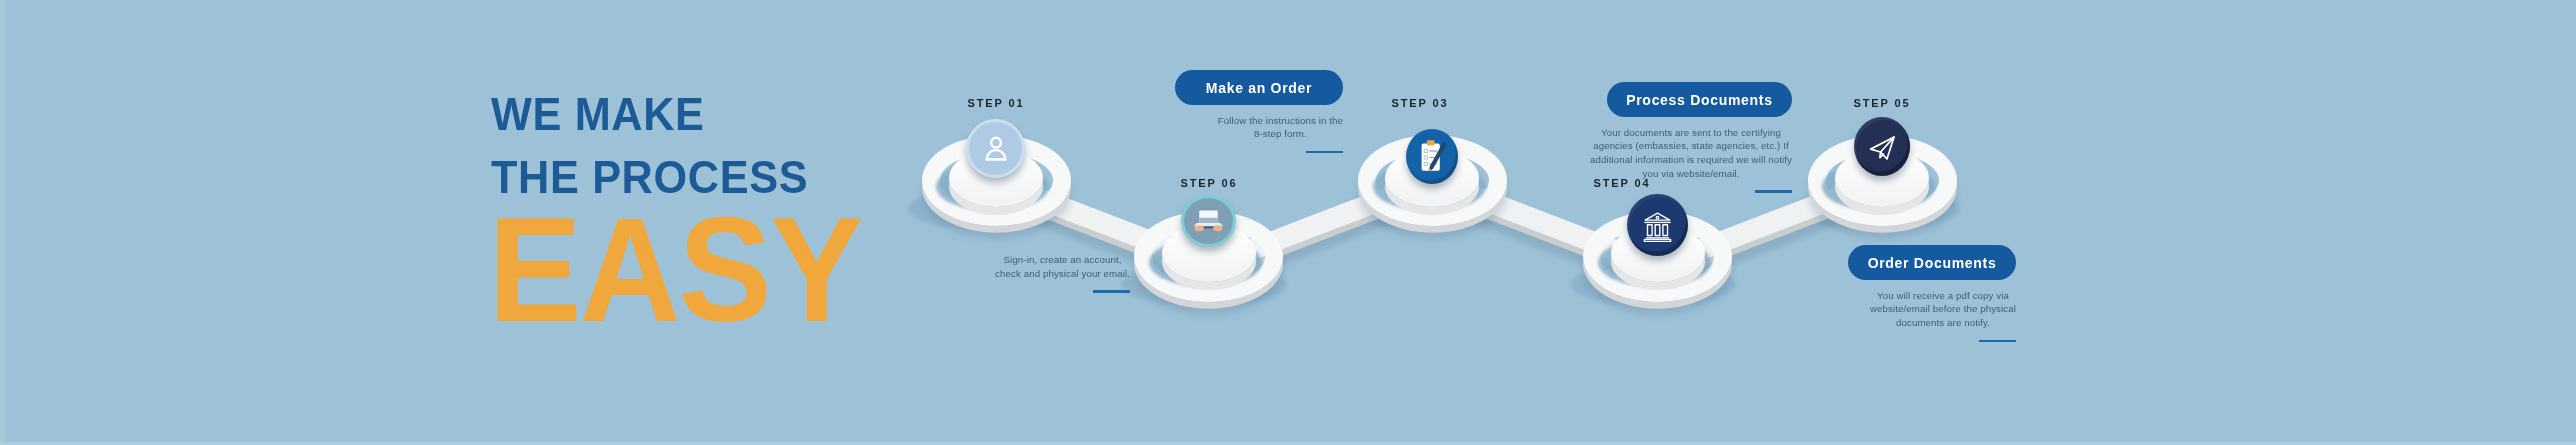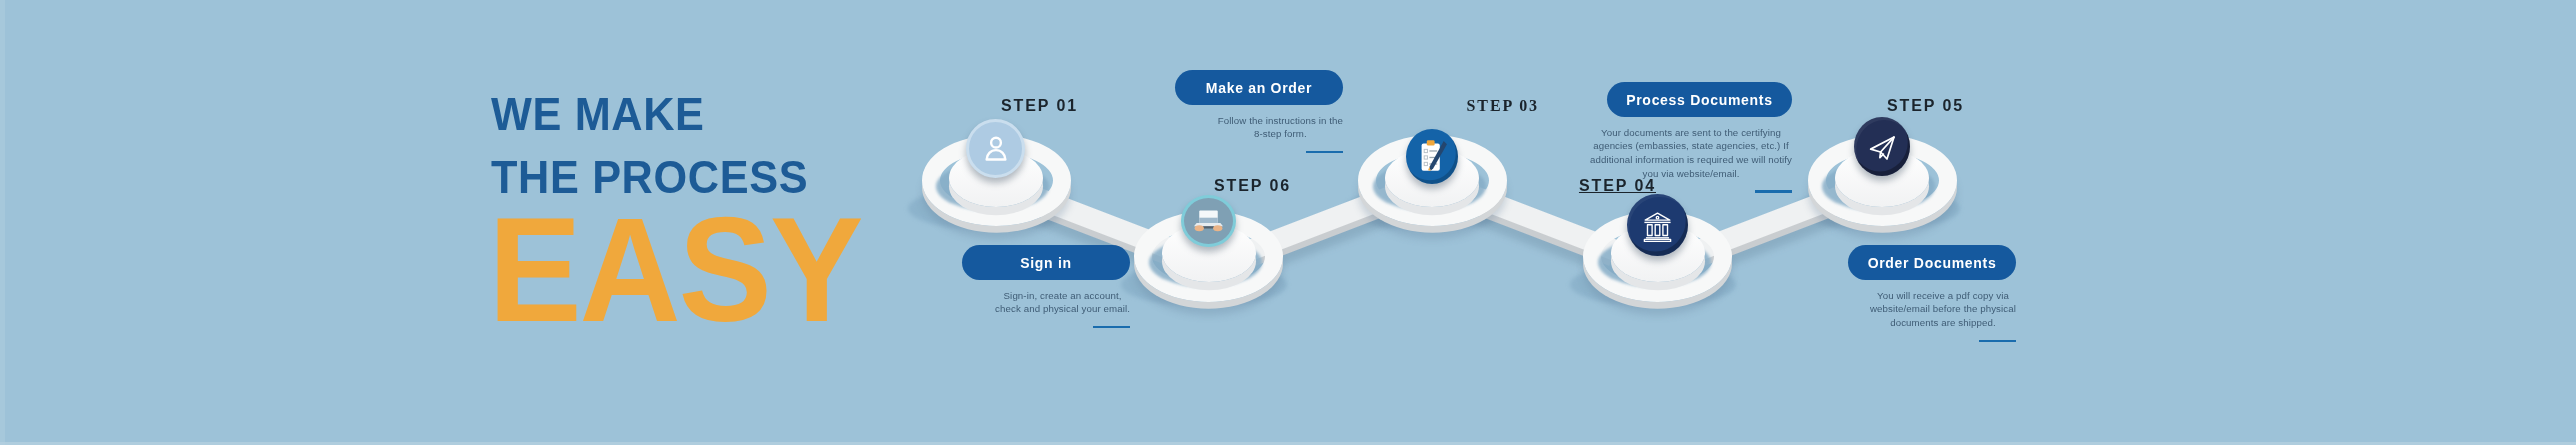--- a/index.html
+++ b/index.html
@@ -16,22 +16,22 @@
   .title-line{position:absolute;left:0;font-weight:bold;color:#1d5b96;font-size:46px;line-height:1;letter-spacing:0.7px;white-space:nowrap;}
   .title-line.l1{top:91px;}
   .title-line.l2{top:154px;}
   .title-easy{position:absolute;left:-3px;top:195px;font-weight:bold;color:#f0a83c;font-size:149px;line-height:1;letter-spacing:-2.2px;white-space:nowrap;}
 
   
   .step{position:absolute;inset:0;pointer-events:none;}
   .step *{pointer-events:auto;}
 
   .step-label{
-    position:absolute;width:164px;text-align:right;
-    font-weight:bold;font-size:16px;letter-spacing:1.9px;color:#1b242c;white-space:nowrap;
+    position:absolute;width:164px;text-align:center;
+    font-weight:bold;font-size:11px;letter-spacing:1.9px;color:#1b242c;white-space:nowrap;
   }
   .pos-bottom .step-label{top:97px;}
   .pos-top    .step-label{top:177px;}
 
   .ring-shadow{
     position:absolute;width:166px;height:43px;border-radius:50%;
     background:#7fa7c2;opacity:.55;filter:blur(2.2px);z-index:1;
   }
   .pos-bottom .ring-shadow{top:187px;}
   .pos-top    .ring-shadow{top:263px;}
@@ -100,26 +100,26 @@
 
   
   .s1 .step-label{left:914px;} .s1 .ring-shadow{left:908px;} .s1 .ring{left:922px;}
   .s1 .pedestal-shadow{left:936px;} .s1 .pedestal{left:949px;} .s1 .text-col{left:862px;}
   .s1 .icon-badge{left:966px;top:119px;width:59px;height:59px;background:#aecbe3;border:3.7px solid #cadeee;}
 
   .s2 .step-label{left:1127px;} .s2 .ring-shadow{left:1121px;} .s2 .ring{left:1134px;}
   .s2 .pedestal-shadow{left:1149px;} .s2 .pedestal{left:1162px;} .s2 .text-col{left:1075px;}
   .s2 .icon-badge{left:1181px;top:195px;width:55px;height:52px;background:#7fa0b4;border:3px solid #7fccd9;}
 
-  .s3 .step-label{left:1375px;font-family:Liberation Serif, serif;} .s3 .ring-shadow{left:1344px;} .s3 .ring{left:1358px;}
+  .s3 .step-label{left:1338px;} .s3 .ring-shadow{left:1344px;} .s3 .ring{left:1358px;}
   .s3 .pedestal-shadow{left:1373px;} .s3 .pedestal{left:1385px;} .s3 .text-col{left:1298px;}
   .s3 .icon-badge{left:1406px;top:129px;width:52px;height:55px;background:#1463a8;
       box-shadow:inset -2.2px -3.7px 0 rgba(0,0,0,.18);}
 
-  .s4 .step-label{left:1492px;text-decoration:underline;} .s4 .ring-shadow{left:1570px;} .s4 .ring{left:1583px;}
+  .s4 .step-label{left:1540px;} .s4 .ring-shadow{left:1570px;} .s4 .ring{left:1583px;}
   .s4 .pedestal-shadow{left:1598px;} .s4 .pedestal{left:1611px;} .s4 .text-col{left:1524px;margin-top:12px;}
   .s4 .icon-badge{left:1627px;top:194px;width:61px;height:62px;background:#1d3a70;
       box-shadow:inset 2.2px 3px 0 rgba(255,255,255,.05), inset -2.2px -4.5px 0 rgba(0,0,0,.25);}
 
   .s5 .step-label{left:1800px;} .s5 .ring-shadow{left:1794px;} .s5 .ring{left:1808px;}
   .s5 .pedestal-shadow{left:1822px;} .s5 .pedestal{left:1835px;} .s5 .text-col{left:1748px;}
   .s5 .icon-badge{left:1854px;top:117px;width:56px;height:59px;background:#232f55;
       box-shadow:inset 2.2px 3px 0 rgba(255,255,255,.06), inset -2.2px -4.5px 0 rgba(0,0,0,.3);}
 </style>
 </head>
@@ -145,21 +145,20 @@
     <div class="ring"></div>
     <div class="pedestal-shadow"></div>
     <div class="pedestal"></div>
     <div class="icon-badge">
       <svg width="36" height="36" viewBox="0 0 48 48" fill="none" stroke="#ffffff" stroke-width="3.2" stroke-linejoin="round">
         <circle cx="24" cy="15.5" r="6.5"></circle>
         <path d="M11.5 38 A12.5 12.5 0 0 1 36.5 38 Z"></path>
       </svg>
     </div>
     <div class="text-col">
-      <div class="pill">Sign in</div>
       <div class="desc">Sign-in, create an account,
 check and physical your email.</div>
       <div class="underline"></div>
     </div>
   </div>
 
   <div class="step s2 pos-top">
     <div class="step-label">STEP 06</div>
     <div class="ring-shadow"></div>
     <div class="ring"></div>
@@ -243,20 +242,20 @@
       <svg width="34" height="34" viewBox="0 0 48 48" fill="none" stroke="#ffffff" stroke-width="2.4" stroke-linejoin="round" stroke-linecap="round">
         <path d="M8 27 L41 10 L31 41 L22 31 Z"></path>
         <path d="M41 10 L22 31"></path>
         <path d="M22 31 L21 39 L26 34"></path>
       </svg>
     </div>
     <div class="text-col">
       <div class="pill">Order Documents</div>
       <div class="desc">You will receive a pdf copy via
 website/email before the physical
-documents are shipped.</div>
+documents are notify.</div>
       <div class="underline"></div>
     </div>
   </div>
 
   <div class="bottom-strip"></div>
 </div>
 
 
 </body></html>

